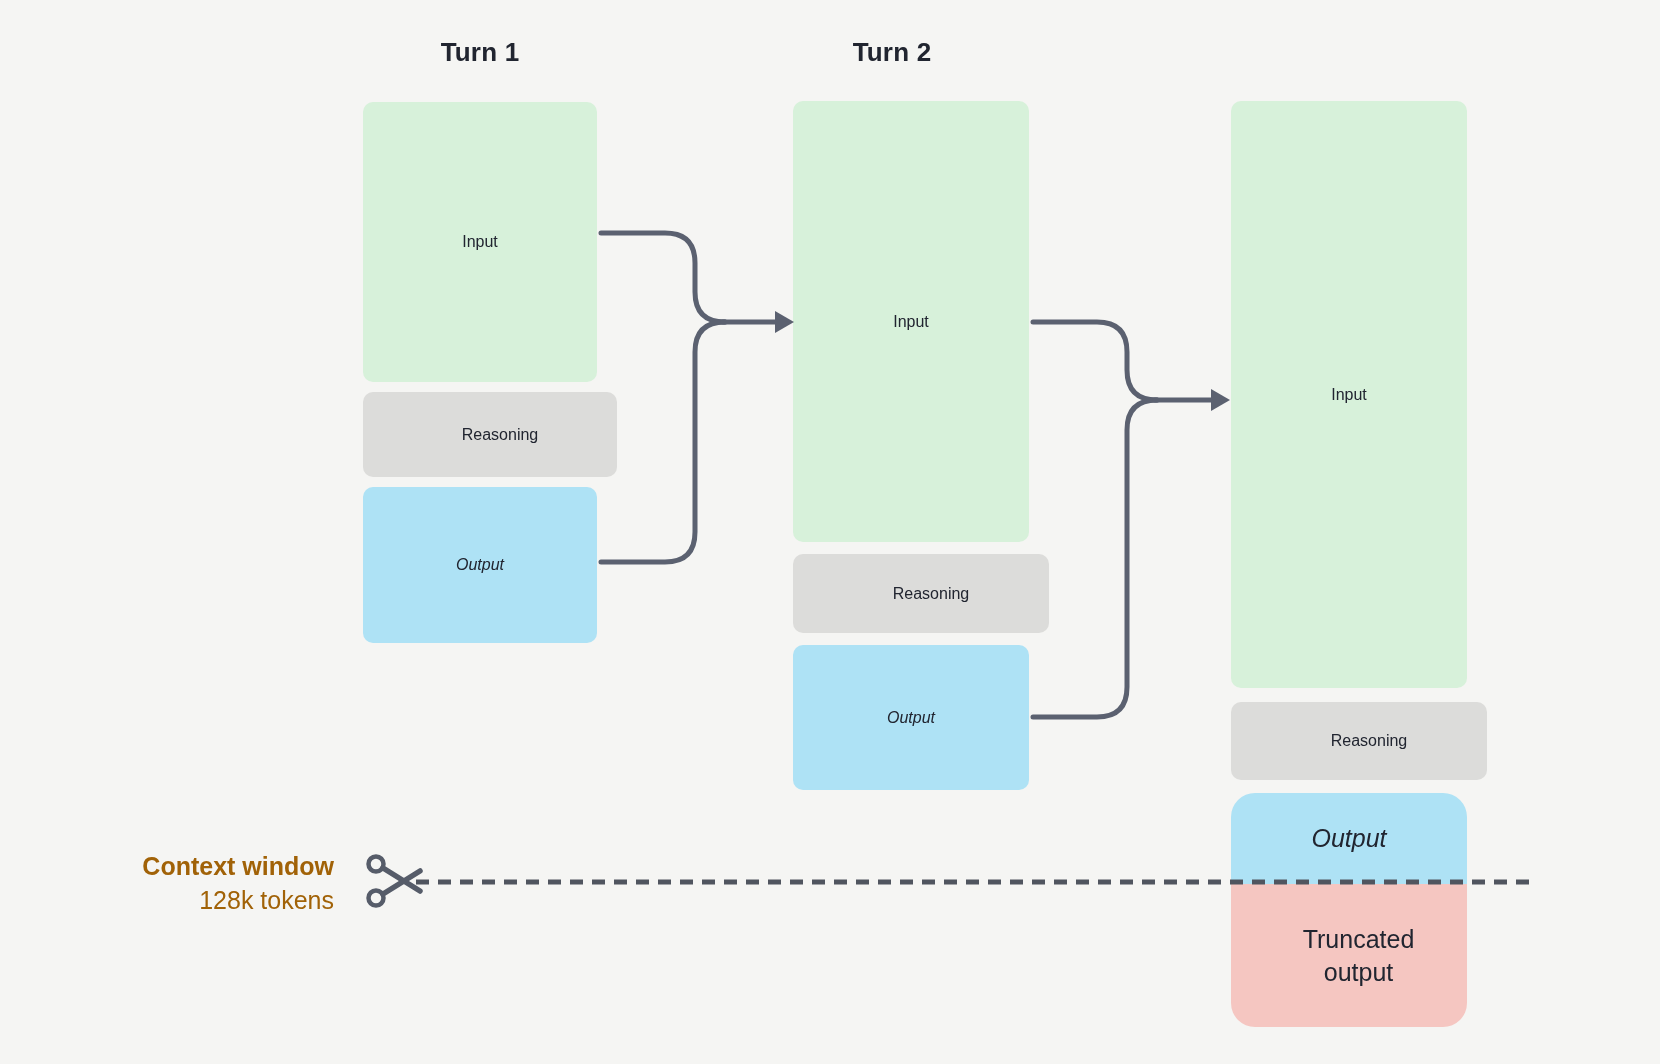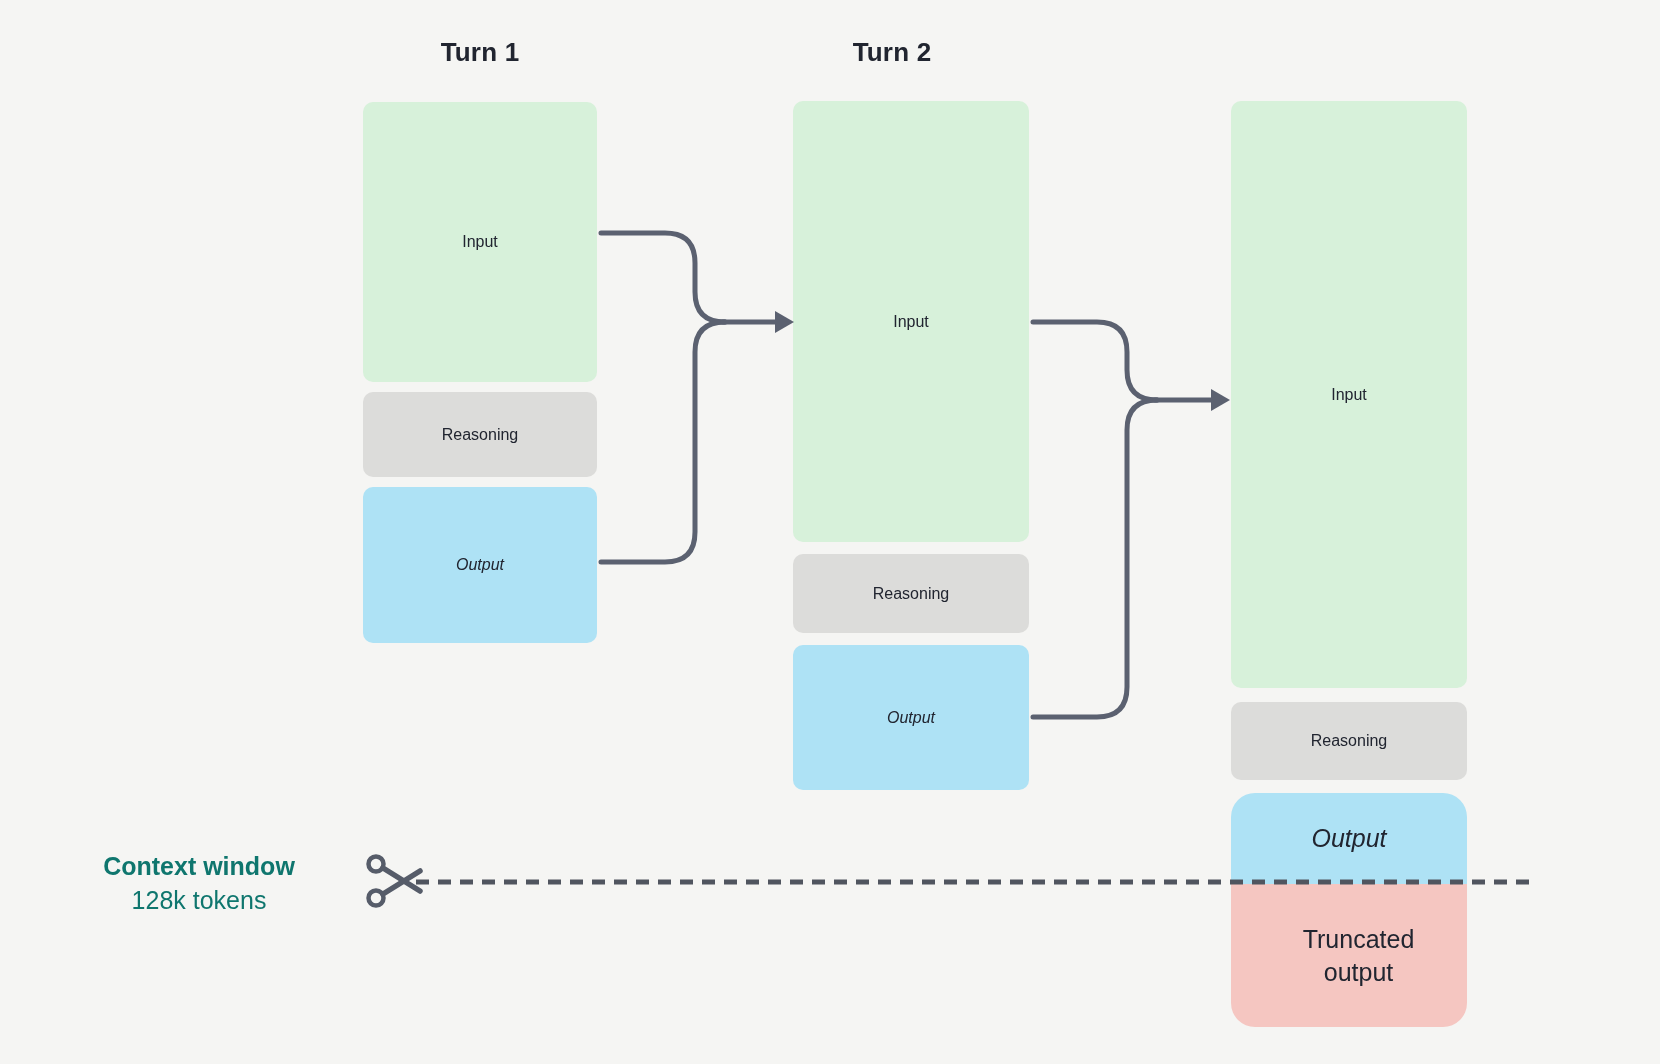--- a/index.html
+++ b/index.html
@@ -32,21 +32,21 @@
   .box {
     position: absolute;
     border-radius: 10px;
     display: flex;
     align-items: center;
     justify-content: center;
     font-size: 16px;
     color: #212530;
   }
   .bg-input     { background: #d7f1da; }
-  .bg-reasoning { background: #dcdcda; }
+  .bg-reasoning { background: #dcdcda; padding-left: 20px; }
   .bg-output    { background: #aee2f5; font-style: italic; }
   .bg-truncated { background: #f5c6c1; }
 
   #t1-input     { left: 339px; top: 102px; width: 234px; height: 280px; }
   #t1-reasoning { left: 339px; top: 392px; width: 234px; height: 85px;  }
   #t1-output    { left: 339px; top: 487px; width: 234px; height: 156px; }
 
   #t2-input     { left: 769px; top: 101px; width: 236px; height: 441px; }
   #t2-reasoning { left: 769px; top: 554px; width: 236px; height: 79px;  }
   #t2-output    { left: 769px; top: 645px; width: 236px; height: 145px; }
@@ -101,24 +101,24 @@
     fill: none;
     stroke: #565c69;
     stroke-linecap: round;
   }
 
   .ctx-label {
     position: absolute;
     top: 849px;
     left: 40px;
     width: 270px;
-    text-align: center;
+    text-align: right;
     font-size: 25px;
     line-height: 34px;
-    color: #0f766e;
+    color: #a16207;
   }
   .ctx-label .ctx-title { font-weight: 700; }
 </style>
 </head>
 <body>
 
 <div class="canvas">
 
   <div class="turn-title" id="title-1">Turn 1</div>
   <div class="turn-title" id="title-2">Turn 2</div>

